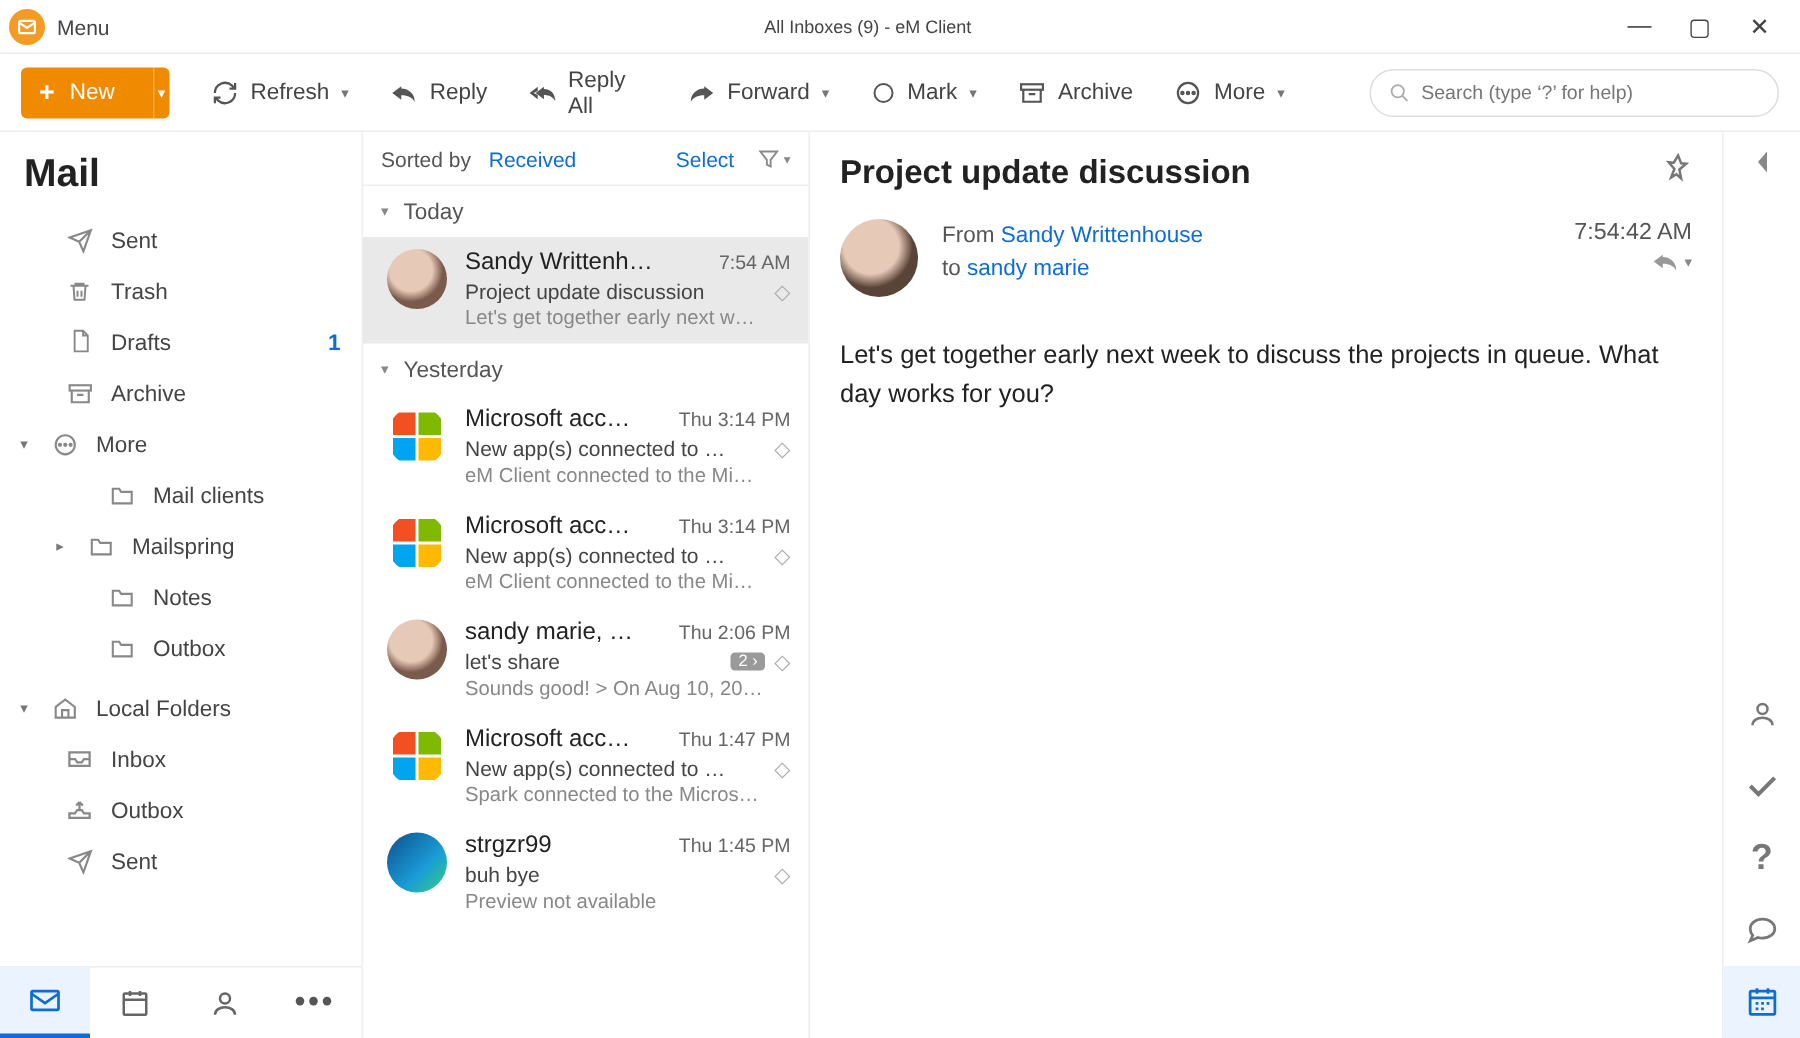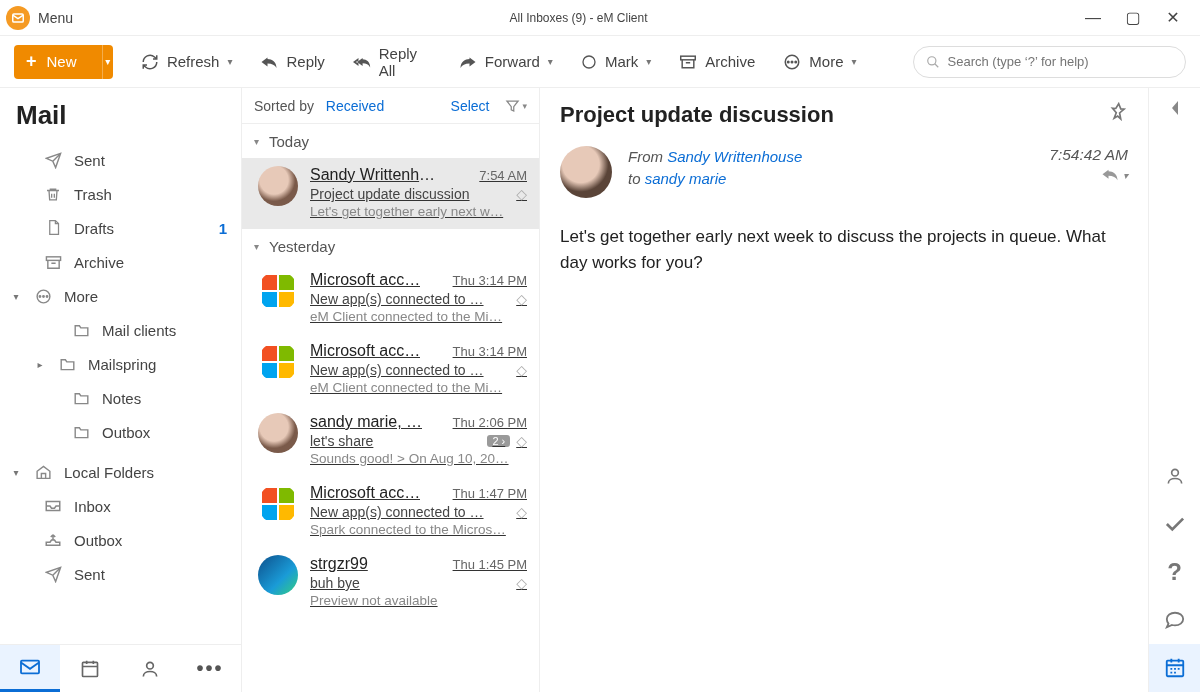--- a/index.html
+++ b/index.html
@@ -46,21 +46,21 @@
   .nav-bottom .cell.active { background:#eaf3ff; color:#0b6dd5; border-bottom: 3px solid #0b6dd5; }
 
   
   .list-header { height: 36px; display: flex; align-items: center; padding: 0 12px; font-size: 14px; color:#555; border-bottom: 1px solid #eee; gap:4px;}
   .list-header .link { color:#0b6dd5; cursor:pointer; }
   .list-header .sel { margin-left:auto; color:#0b6dd5; cursor:pointer; }
   .list-header .filter { margin-left:12px; color:#888; display:flex; align-items:center; gap:2px; cursor:pointer;}
   .list-body { flex:1; overflow-y:auto; }
   .group-row { display:flex; align-items:center; height:34px; padding:0 12px; gap:10px; color:#555; font-size:15px; }
   .group-row .chev { font-size:10px; color:#888; }
-  .msg { display:flex; padding:8px 12px 10px 16px; gap:12px; cursor:pointer; border-bottom:0px; position:relative;text-decoration:underline;}
+  .msg { display:flex; padding:8px 12px 10px 16px; gap:12px; cursor:pointer; border-bottom:0px; position:relative;}
   .msg.selected { background:#e9e9e9; }
   .avatar { width:40px; height:40px; border-radius:50%; flex-shrink:0; background:#ccc; display:flex; align-items:center; justify-content:center; overflow:hidden;}
   .avatar.ms { background:#fff; }
   .ms-logo { width:32px; height:32px; display:grid; grid-template-columns:1fr 1fr; grid-template-rows:1fr 1fr; gap:2px; }
   .ms-logo div:nth-child(1){background:#f25022;} .ms-logo div:nth-child(2){background:#7fba00;}
   .ms-logo div:nth-child(3){background:#00a4ef;} .ms-logo div:nth-child(4){background:#ffb900;}
   .avatar.person { background: radial-gradient(circle at 40% 35%, #e7c9b8 0 40%, #7a5a4a 60% 100%); }
   .avatar.edge { background: linear-gradient(135deg,#0d4f8b,#1a9bd7 60%,#35d07f); }
   .msg-body { flex:1; min-width:0; }
   .msg-line1 { display:flex; align-items:baseline; }
@@ -69,21 +69,21 @@
   .msg-line2 { display:flex; align-items:center; margin-top:2px;}
   .msg-subj { font-size:14px; color:#444; white-space:nowrap; overflow:hidden; text-overflow:ellipsis; flex:1;}
   .msg-pin { margin-left:6px; color:#aaa; font-size:14px;}
   .msg-prev { font-size:13.5px; color:#888; white-space:nowrap; overflow:hidden; text-overflow:ellipsis; margin-top:2px;}
   .thread-badge { background:#9a9a9a; color:#fff; font-size:11px; border-radius:3px; padding:0 5px; margin-left:6px; display:inline-flex; align-items:center; gap:2px;}
 
   
   .read-head { display:flex; align-items:flex-start; }
   .read-subject { font-size:22px; font-weight:700; color:#222; flex:1; }
   .read-pin { color:#777; font-size:18px; cursor:pointer; transform: rotate(-20deg);}
-  .read-meta { display:flex; gap:16px; margin-top:18px; align-items:flex-start;font-style:italic;}
+  .read-meta { display:flex; gap:16px; margin-top:18px; align-items:flex-start;}
   .read-avatar { width:52px; height:52px; border-radius:50%; background: radial-gradient(circle at 40% 35%, #e7c9b8 0 40%, #5a4438 60% 100%); flex-shrink:0;}
   .read-fromto { flex:1; font-size:15px; color:#555; line-height:1.45;}
   .read-fromto .link { color:#0b6dd5; }
   .read-time-col { text-align:right; }
   .read-time { font-size:15.5px; color:#555; white-space:nowrap;}
   .read-reply { color:#888; font-size:16px; margin-top:4px; display:inline-flex; align-items:center; gap:4px; cursor:pointer;}
   .read-body { margin-top:26px; font-size:17px; color:#222; line-height:1.55;}
   
   
   .col-side .top { height:40px; width:100%; display:flex; align-items:center; justify-content:center; color:#888; font-size:18px; cursor:pointer;}

